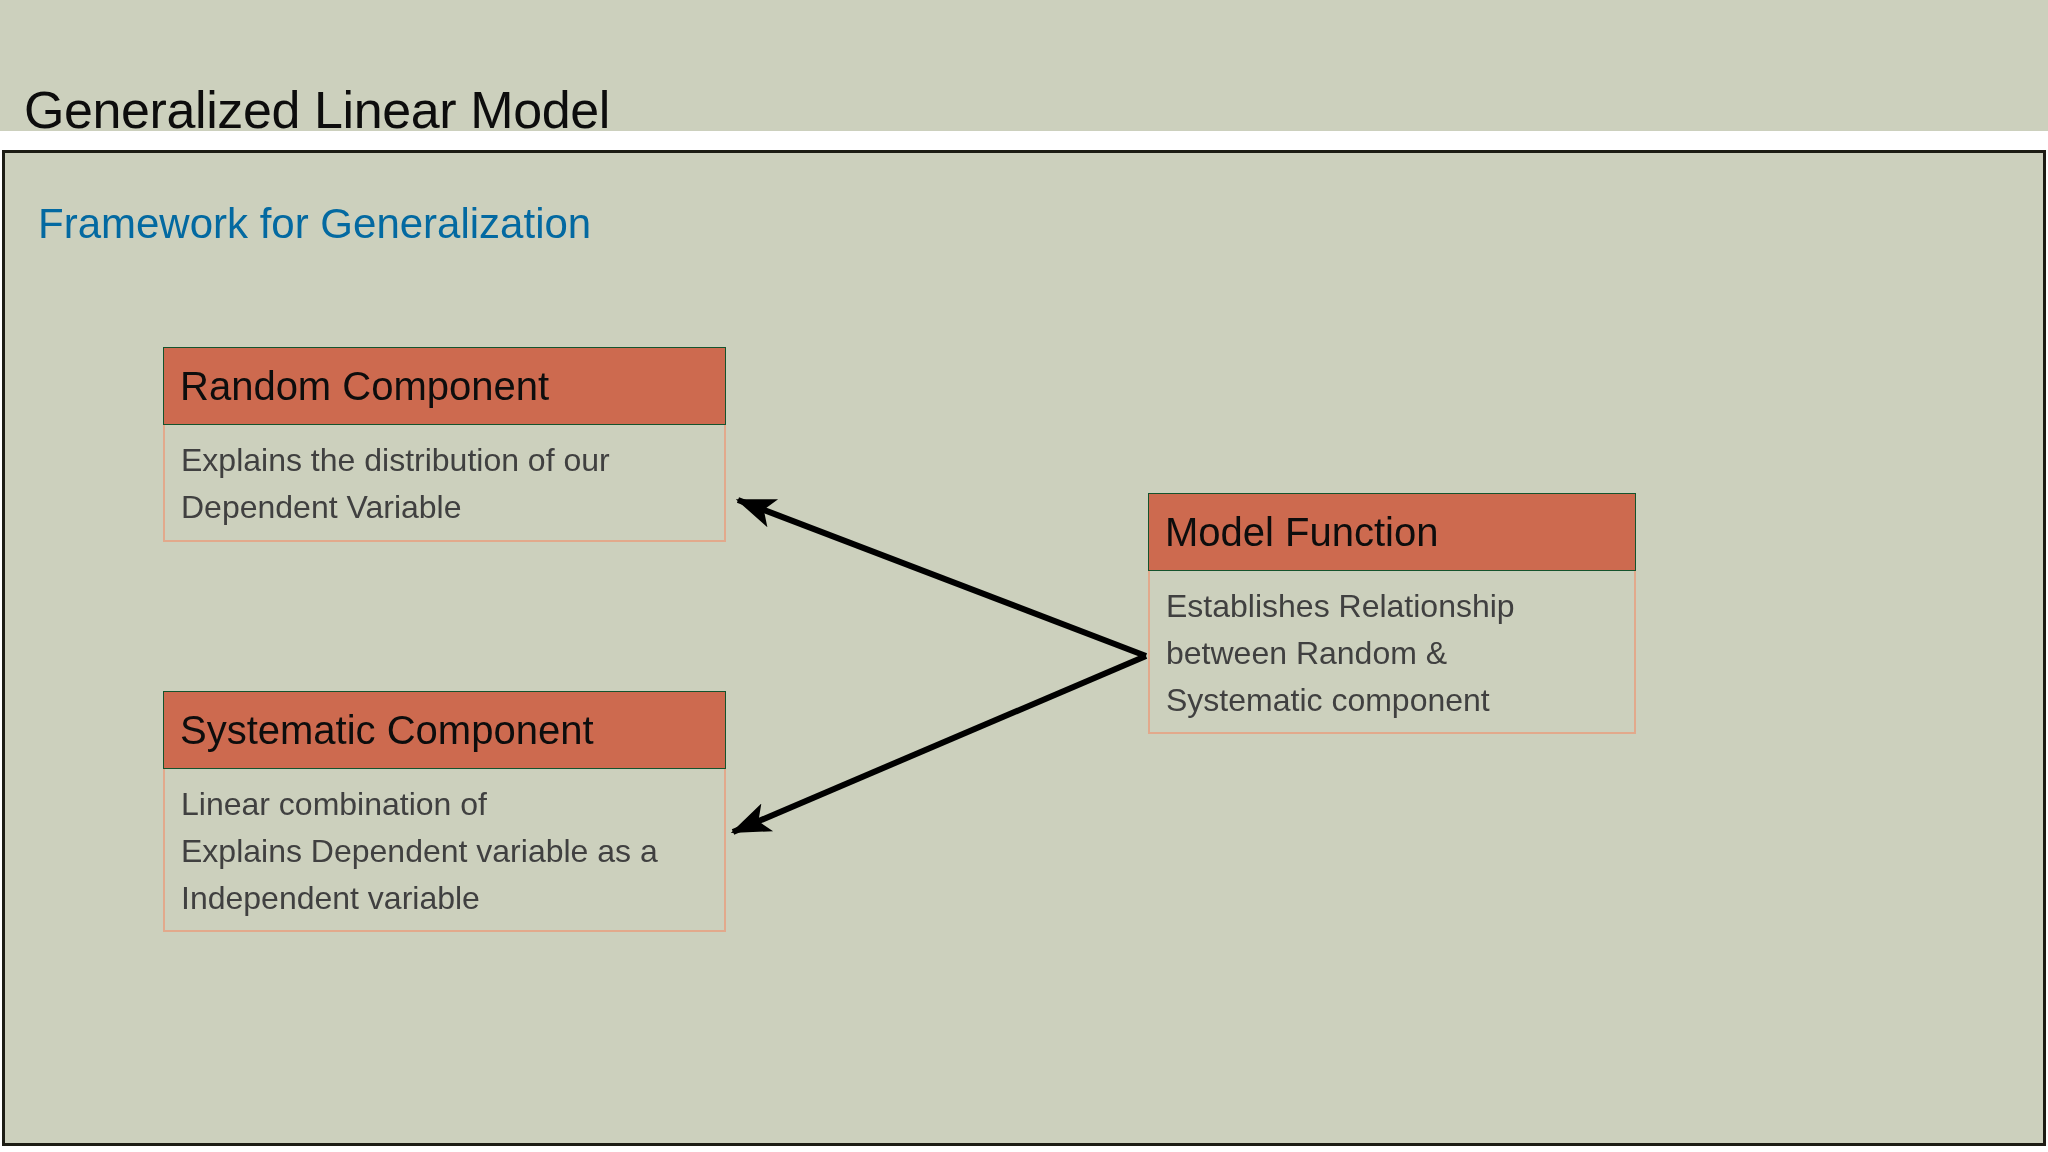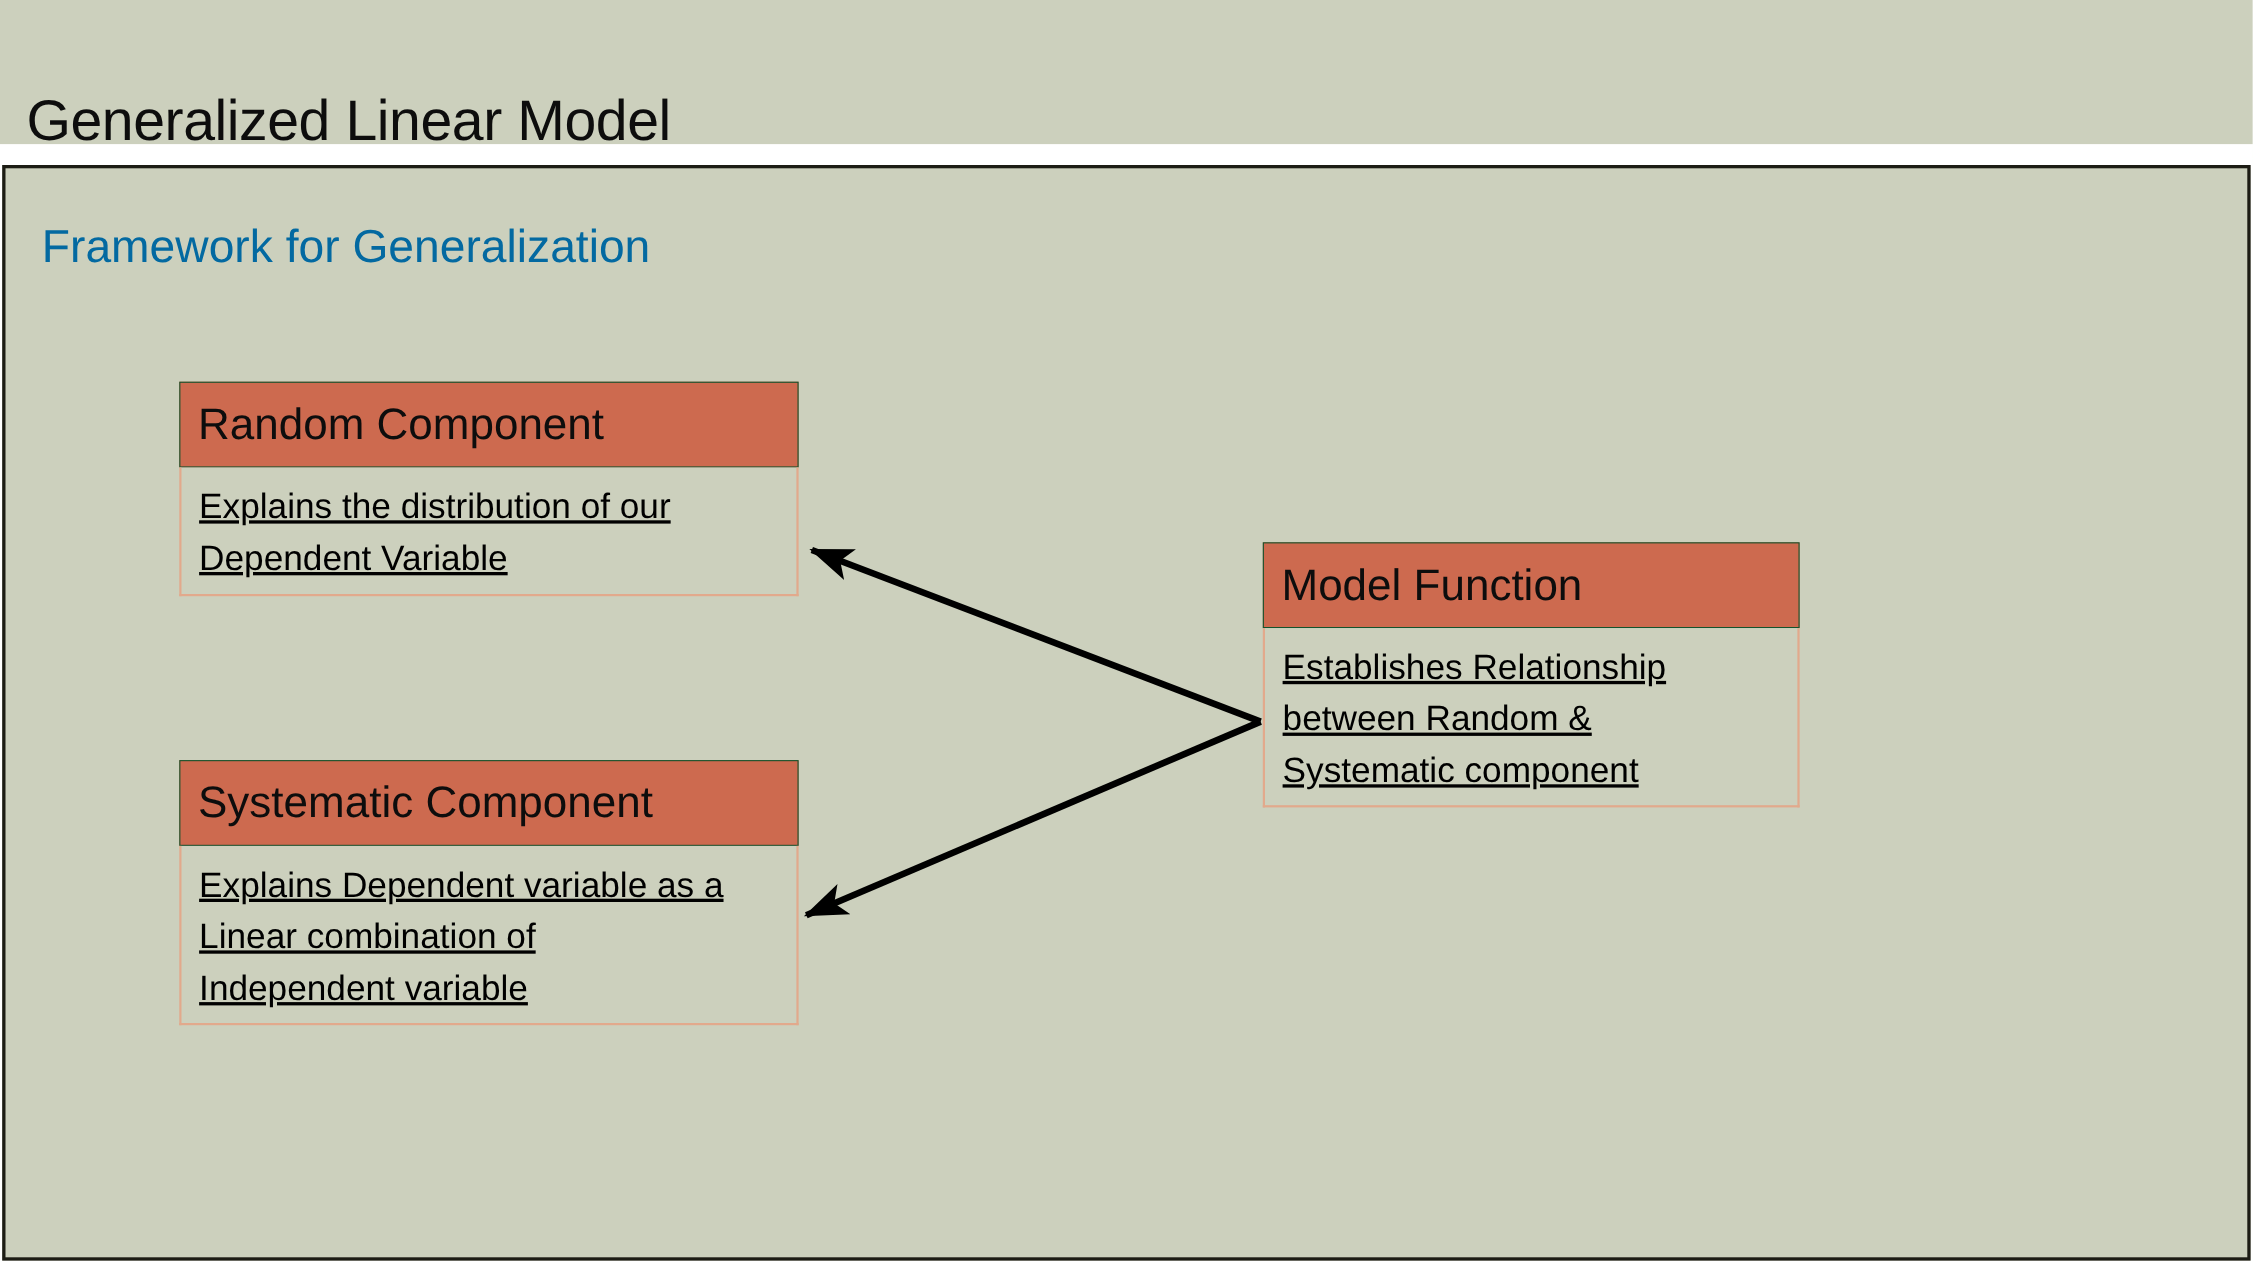--- a/index.html
+++ b/index.html
@@ -80,25 +80,24 @@
     font-size: 40px;
     line-height: 44px;
     padding: 16px 0 0 16px;
     white-space: nowrap;
   }
   .card-body {
     background: #ccd0bd;
     border: 2px solid #e2a98c;
     border-top: none;
     box-sizing: border-box;
-    color: #000000;
+    color: #404040;
     font-size: 32px;
     line-height: 47px;
     padding: 12px 14px 12px 16px;
-    text-decoration: underline;
   }
   .card-body .line {
     display: block;
     white-space: nowrap;
   }
 
   
   #card-random { left: 163px; top: 347px; width: 563px; }
   #card-random .card-header { height: 78px; }
   #card-random .card-body  { height: 117px; }
@@ -140,22 +139,22 @@
     <div class="card-header">Random Component</div>
     <div class="card-body">
       <span class="line">Explains the distribution of our</span>
       <span class="line">Dependent Variable</span>
     </div>
   </div>
 
   <div class="card" id="card-systematic">
     <div class="card-header">Systematic Component</div>
     <div class="card-body">
+      <span class="line">Linear combination of</span>
       <span class="line">Explains Dependent variable as a</span>
-      <span class="line">Linear combination of</span>
       <span class="line">Independent variable</span>
     </div>
   </div>
 
   <div class="card" id="card-link">
     <div class="card-header">Model Function</div>
     <div class="card-body">
       <span class="line">Establishes Relationship</span>
       <span class="line">between Random &amp;</span>
       <span class="line">Systematic component</span>

